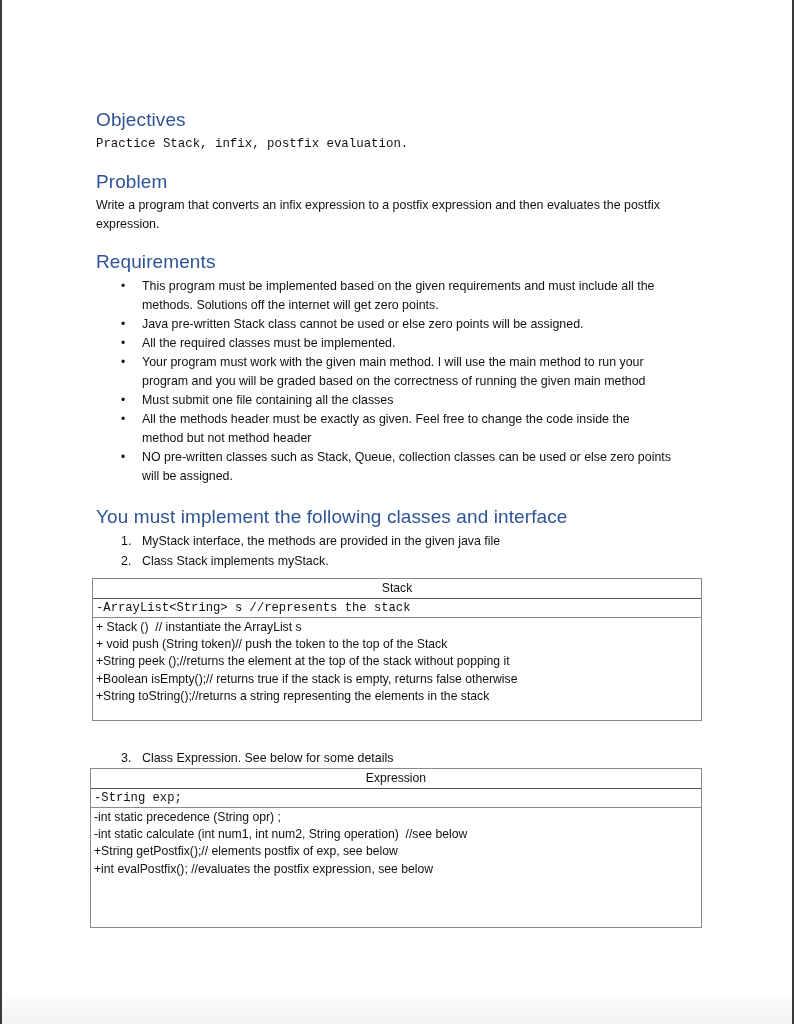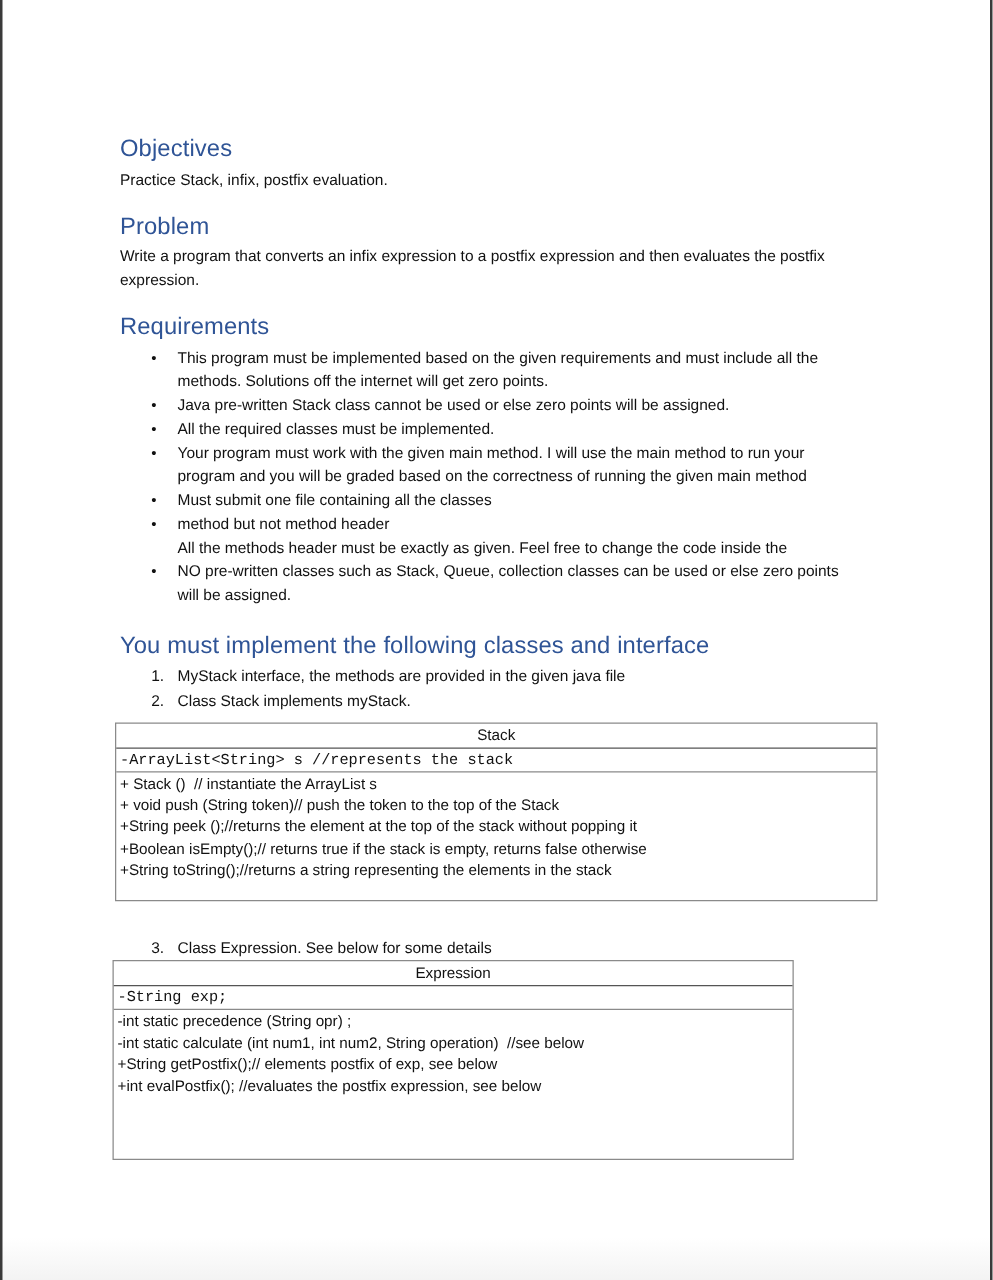--- a/index.html
+++ b/index.html
@@ -100,21 +100,21 @@
       line-height: 17.2px;
       white-space: pre;
     }
   </style>
 </head>
 <body>
 
 <div class="page">
 
   <h2 class="heading abs" style="left:94px; top:109px;">Objectives</h2>
-  <p class="body-text abs" style="left:94px; top:135px;">Practice Stack, infix, postfix evaluation.</p>
+  <p class="body-text abs" style="left:94px; top:135px;font-family:Liberation Mono, monospace;">Practice Stack, infix, postfix evaluation.</p>
 
   <h2 class="heading abs" style="left:94px; top:171px;">Problem</h2>
   <div class="abs" style="left:94px; top:196px; width:620px;">
     <p class="body-text">Write a program that converts an infix expression to a postfix expression and then evaluates the postfix</p>
     <p class="body-text">expression.</p>
   </div>
 
   <h2 class="heading abs" style="left:94px; top:251px;">Requirements</h2>
   <ul class="req abs" style="left:114px; top:277px; width:620px;">
     <li>
@@ -134,22 +134,22 @@
       <span class="bullet">•</span>
       <div>Your program must work with the given main method. I will use the main method to run your</div>
       <div>program and you will be graded based on the correctness of running the given main method</div>
     </li>
     <li>
       <span class="bullet">•</span>
       <div>Must submit one file containing all the classes</div>
     </li>
     <li>
       <span class="bullet">•</span>
+      <div>All the methods header must be exactly as given. Feel free to change the code inside the</div>
       <div>method but not method header</div>
-      <div>All the methods header must be exactly as given. Feel free to change the code inside the</div>
     </li>
     <li>
       <span class="bullet">•</span>
       <div>NO pre-written classes such as Stack, Queue, collection classes can be used or else zero points</div>
       <div>will be assigned.</div>
     </li>
   </ul>
 
   <h2 class="heading abs" style="left:94px; top:506px;">You must implement the following classes and interface</h2>
   <ol class="impl abs" style="left:114px; top:531px; width:600px;">
@@ -175,21 +175,21 @@
     </div>
   </div>
 
   <ol class="impl abs" style="left:114px; top:748px; width:600px;">
     <li>
       <span class="num">3.</span>
       <span>Class Expression. See below for some details</span>
     </li>
   </ol>
 
-  <div class="uml" style="left:88px; top:768px; width:545px; height:160px;">
+  <div class="uml" style="left:88px; top:768px; width:612px; height:160px;">
     <div class="title">Expression</div>
     <div class="fields">-String exp;</div>
     <div class="methods">
       <div>-int static precedence (String opr) ;</div>
       <div>-int static calculate (int num1, int num2, String operation)  //see below</div>
       <div>+String getPostfix();// elements postfix of exp, see below</div>
       <div>+int evalPostfix(); //evaluates the postfix expression, see below</div>
     </div>
   </div>
 

